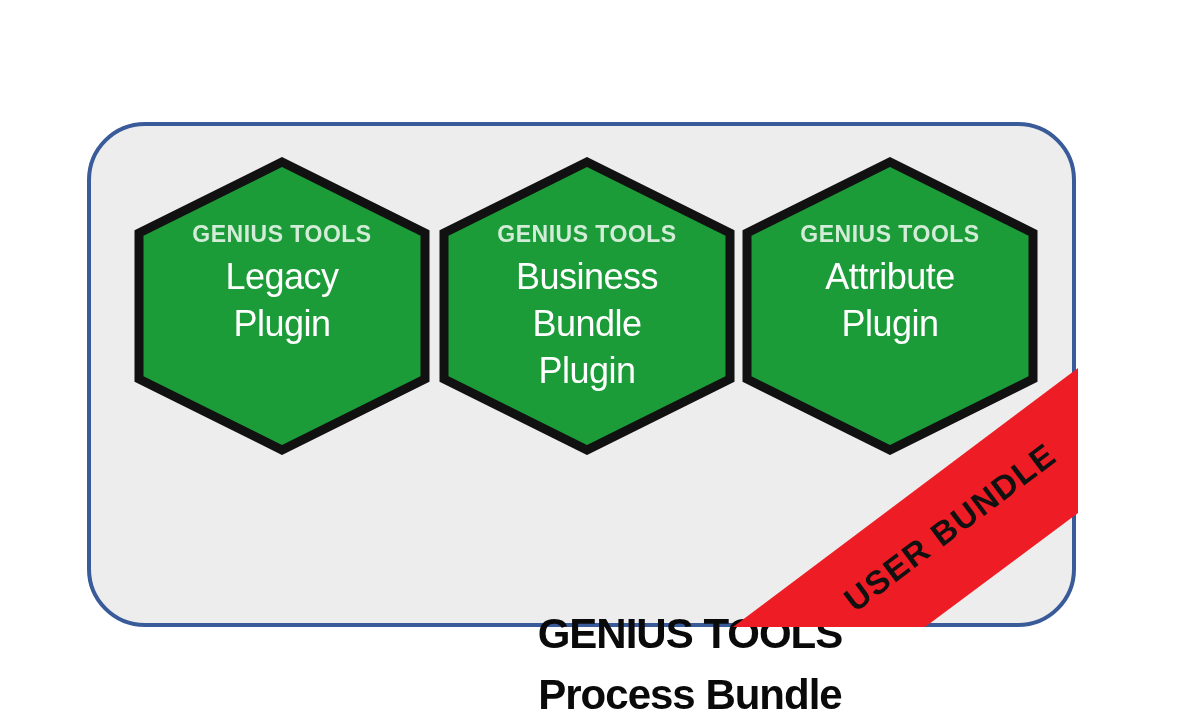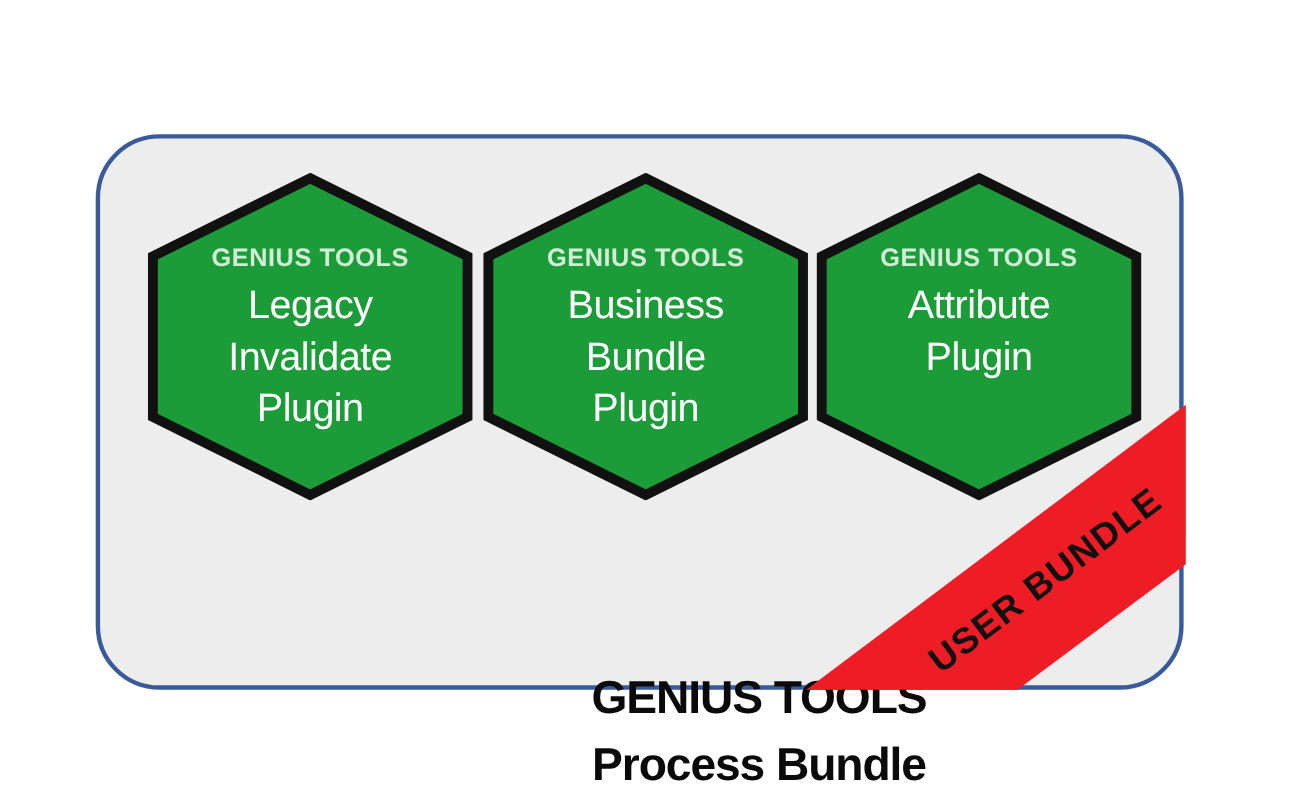--- a/index.html
+++ b/index.html
@@ -96,21 +96,20 @@
   </div>
 
   <div class="hex hex-1">
     <svg viewBox="0 0 296 298" aria-hidden="true">
       <polygon points="148,5 291,76 291,222 148,293 5,222 5,76" fill="#1c9c38" stroke="#111111" stroke-width="9"></polygon>
     </svg>
     <div class="hex-text">
       <div class="hex-brand">GENIUS TOOLS</div>
       <div class="hex-lines">
         <div>Legacy</div>
-        <div>Invalidate</div>
         <div>Plugin</div>
       </div>
     </div>
   </div>
 
   <div class="hex hex-2">
     <svg viewBox="0 0 296 298" aria-hidden="true">
       <polygon points="148,5 291,76 291,222 148,293 5,222 5,76" fill="#1c9c38" stroke="#111111" stroke-width="9"></polygon>
     </svg>
     <div class="hex-text">

